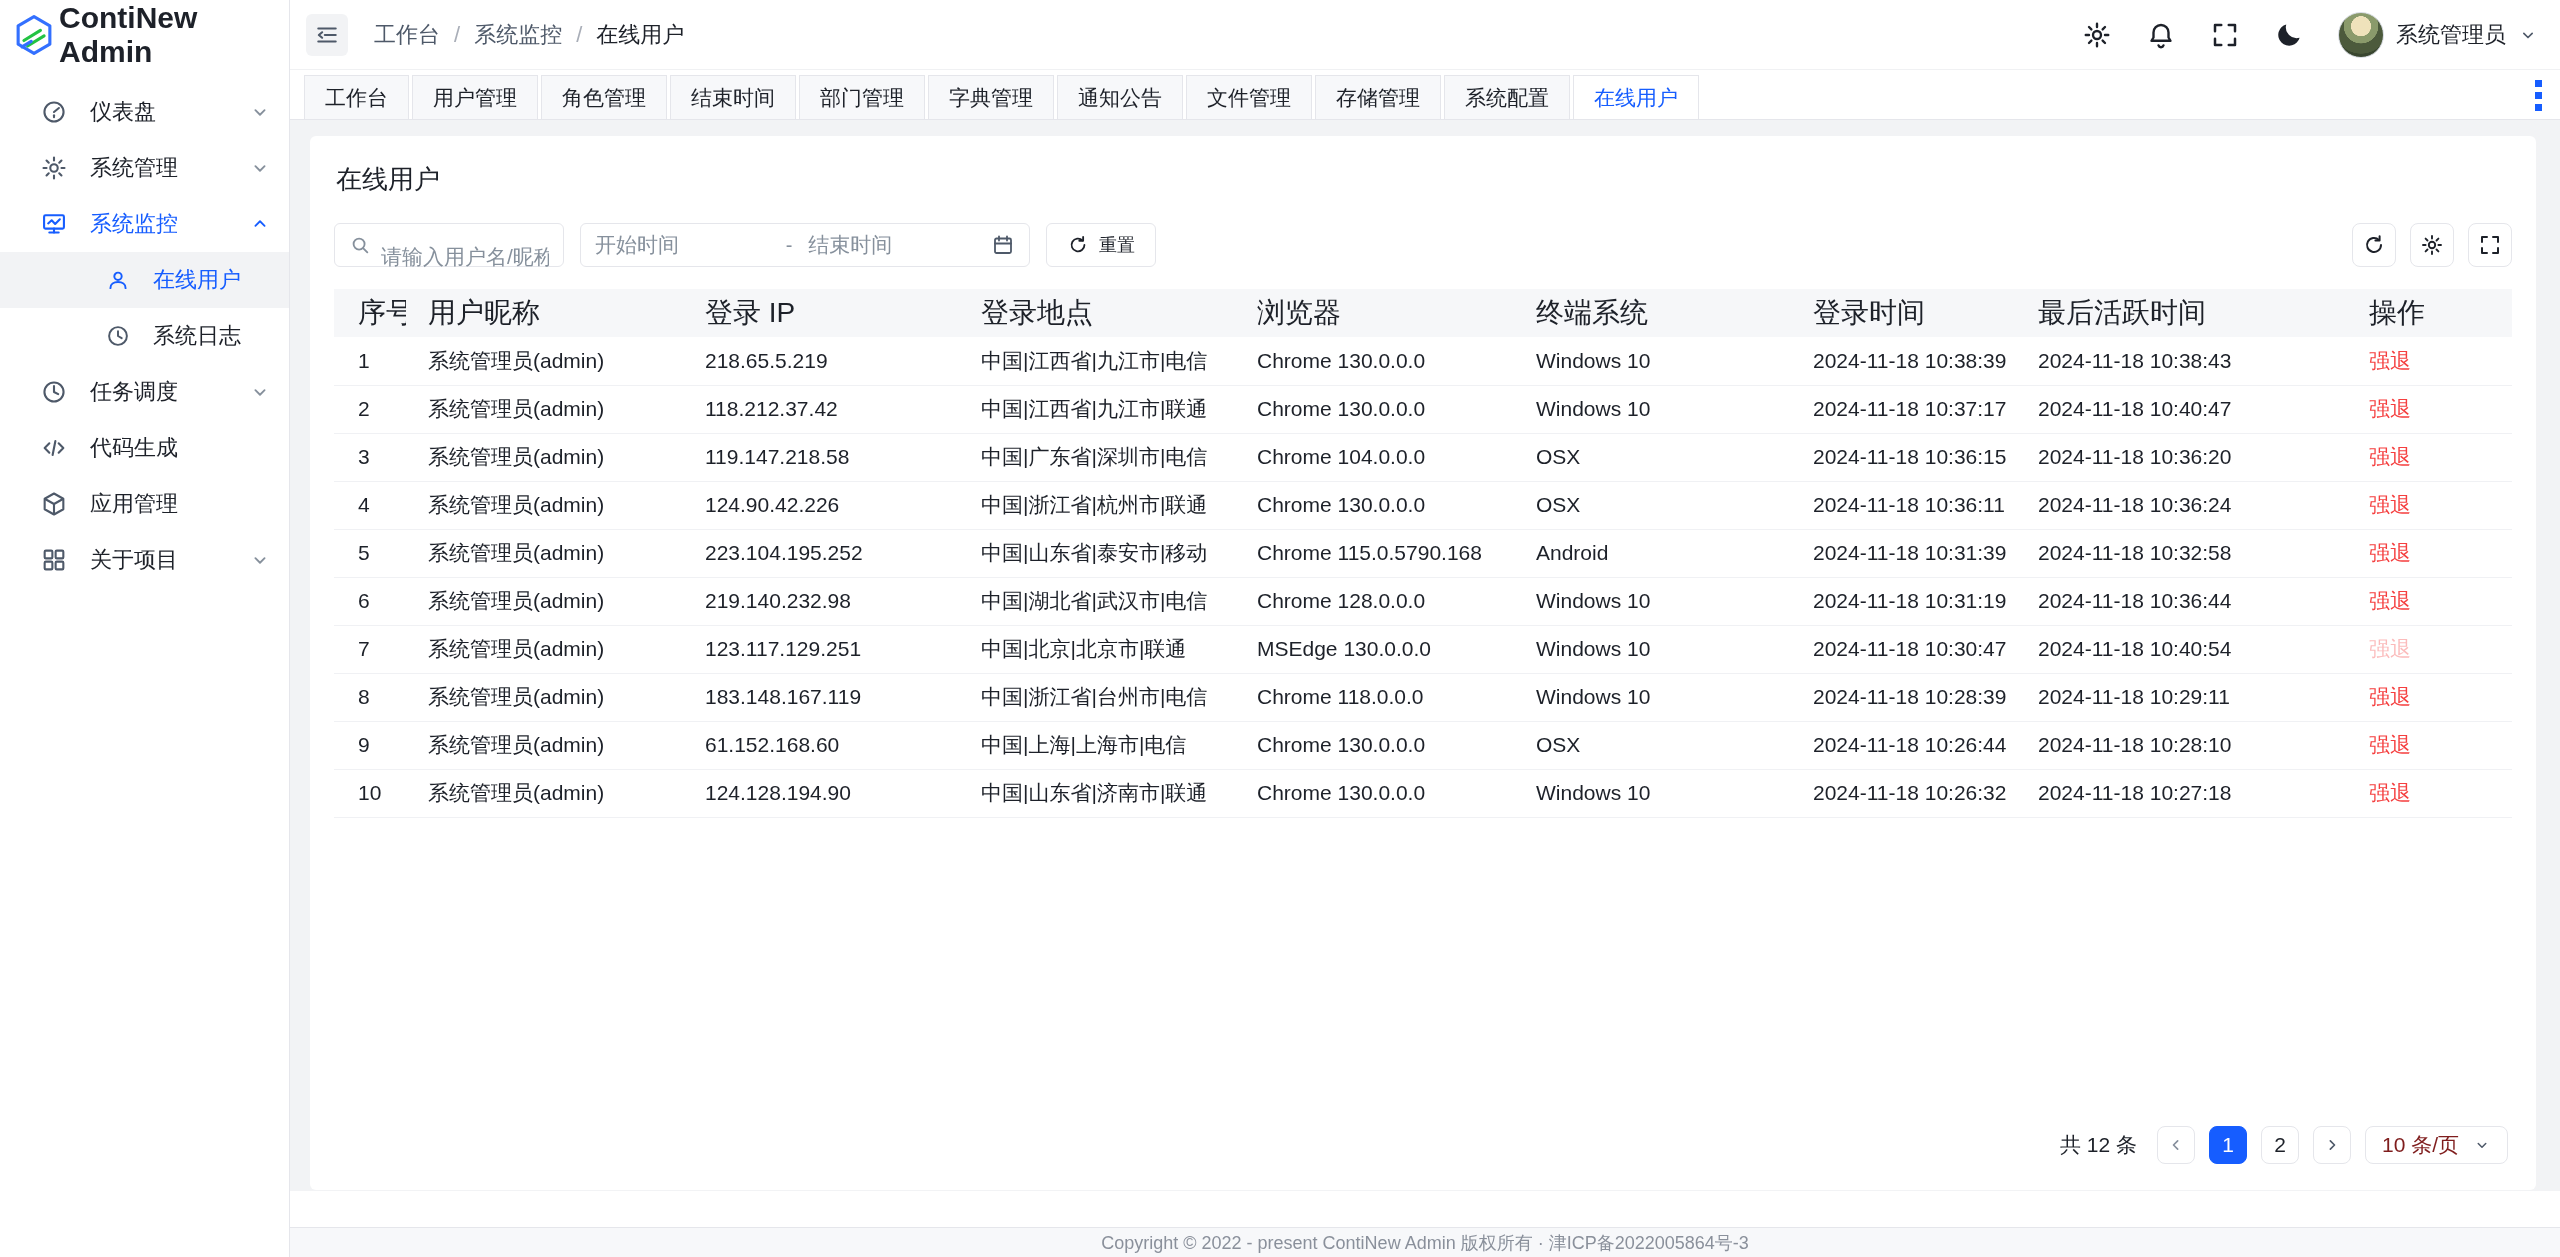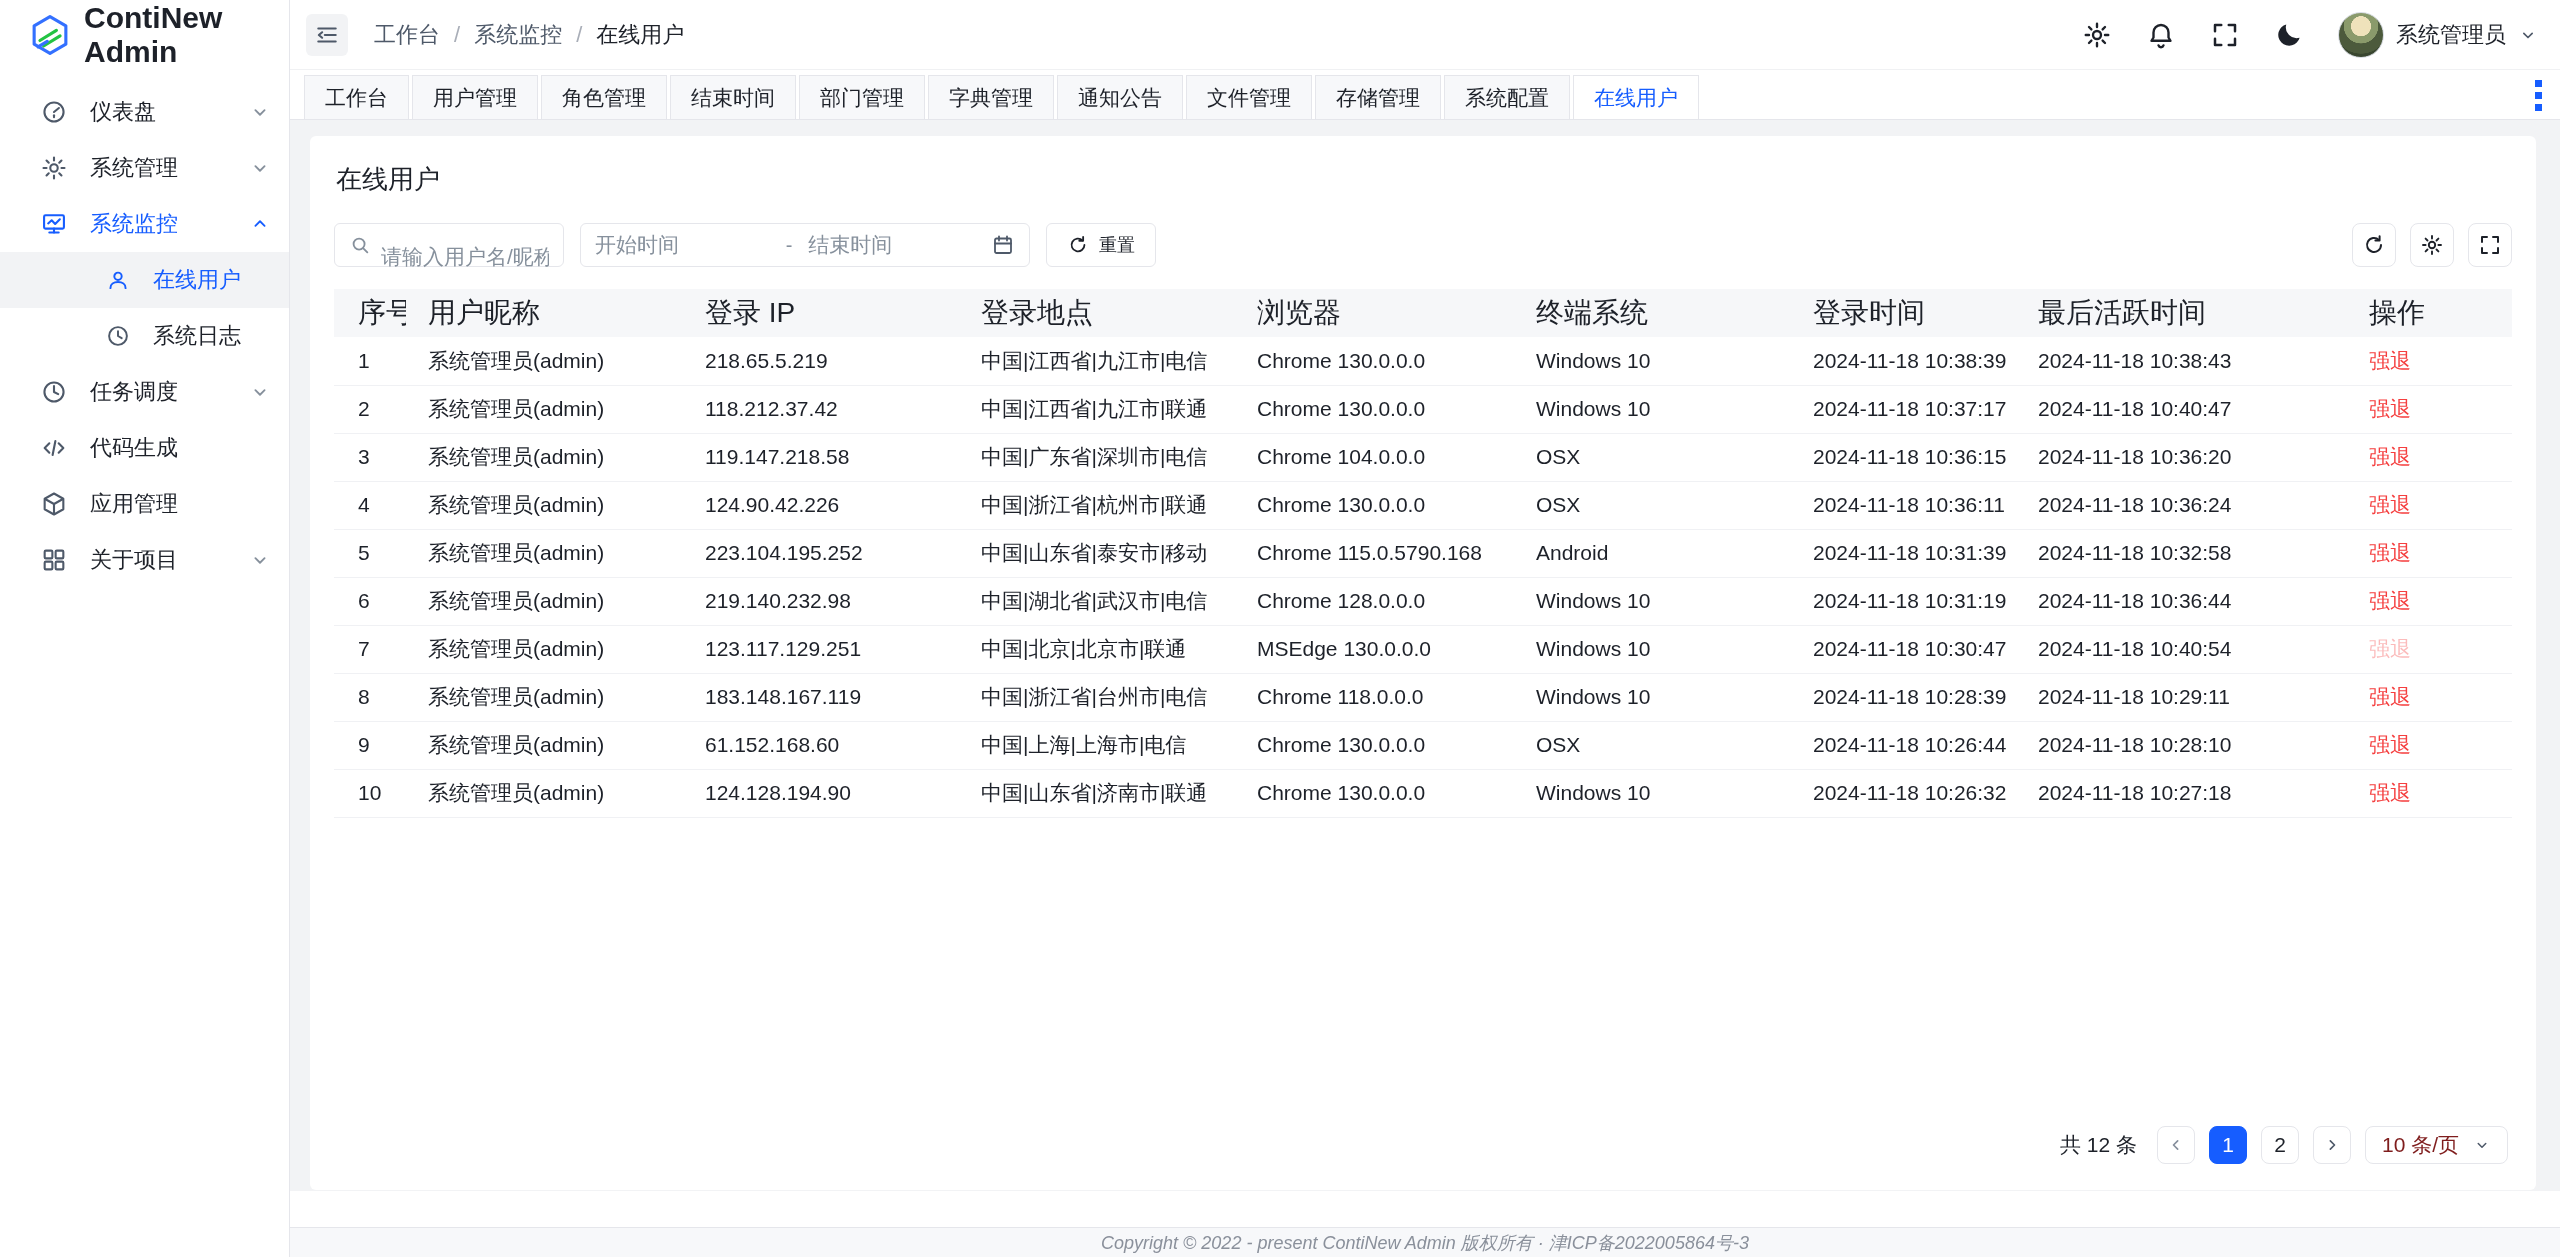--- a/index.html
+++ b/index.html
@@ -2,21 +2,21 @@
 <html><head>
 <meta charset="utf-8">
 <style>
   * { margin:0; padding:0; box-sizing:border-box; }
   html,body { width:2560px; height:1257px; overflow:hidden; }
   body { font-family:"Liberation Sans","DejaVu Sans",sans-serif; color:#1d2129; background:#fff; }
   .app { display:flex; width:2560px; height:1257px; }
 
   
   .sidebar { width:290px; min-width:290px; height:100%; background:#fff; border-right:1px solid #e5e6eb; display:flex; flex-direction:column; }
-  .logo-row { height:70px; display:flex; align-items:center; gap:12px; padding-left:28px; }
+  .logo-row { height:70px; display:flex; align-items:center; gap:3px; padding-left:12px; }
   .logo-title { font-size:30px; font-weight:700; color:#1d2129; letter-spacing:0; }
   .menu { padding-top:14px; }
   .menu-item { height:56px; display:flex; align-items:center; padding:0 18px 0 40px; cursor:pointer; color:#1d2129; }
   .menu-item .mi-icon { width:28px; height:28px; color:#4e5969; display:flex; }
   .menu-item .mi-label { font-size:22px; margin-left:22px; flex:1; }
   .menu-item .mi-chevron { width:22px; height:22px; color:#86909c; display:flex; }
   .menu-item.active-parent .mi-label, .menu-item.active-parent .mi-icon, .menu-item.active-parent .mi-chevron { color:#165dff; }
   .submenu-item { height:56px; display:flex; align-items:center; padding:0 18px 0 105px; cursor:pointer; }
   .submenu-item .mi-icon { width:26px; height:26px; color:#4e5969; display:flex; }
   .submenu-item .mi-label { font-size:22px; margin-left:22px; color:#1d2129; }
@@ -77,21 +77,21 @@
 
   .pagination { margin-top:auto; display:flex; align-items:center; justify-content:flex-end; gap:14px; padding:22px 4px 2px 0; }
   .pg-total { font-size:21px; color:#1d2129; margin-right:6px; }
   .pg-btn { min-width:38px; height:38px; border:1px solid #e5e6eb; border-radius:8px; background:#fff; display:flex; align-items:center; justify-content:center; font-size:21px; color:#1d2129; cursor:pointer; }
   .pg-btn.current { background:#165dff; border-color:#165dff; color:#fff; }
   .pg-btn.nav { color:#868f9c; }
   .pg-btn.nav svg { width:20px; height:20px; }
   .pg-size { height:38px; border:1px solid #e5e6eb; border-radius:8px; background:#fff; display:flex; align-items:center; gap:14px; padding:0 16px; font-size:21px; color:#7f1d1d; cursor:pointer; }
   .pg-size svg { width:18px; height:18px; color:#4e5969; }
 
-  .footer { height:30px; background:#f7f8fa; border-top:1px solid #e5e6eb; display:flex; align-items:center; justify-content:center; margin-top:36px;font-style:italic; }
+  .footer { height:30px; background:#f7f8fa; border-top:1px solid #e5e6eb; display:flex; align-items:center; justify-content:center; margin-top:36px; }
   .footer span { font-size:18px; color:#8a909b; }
 
   svg { display:block; }
 </style>
 </head>
 <body>
 
 <svg width="0" height="0" style="position:absolute">
   <defs>
     <g id="i-chevron-down">

